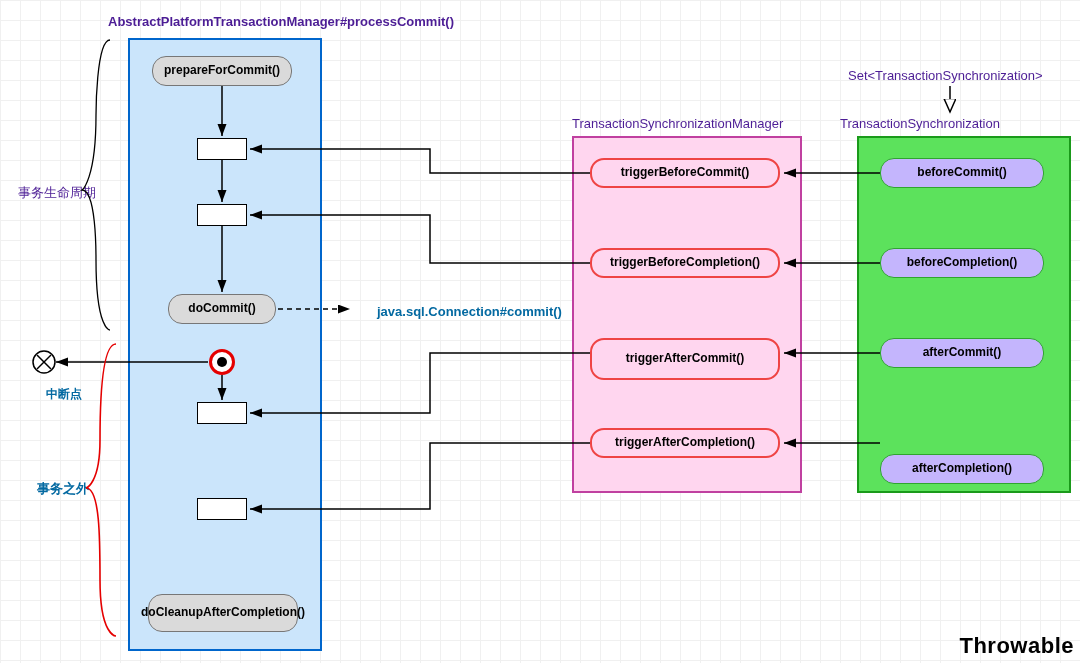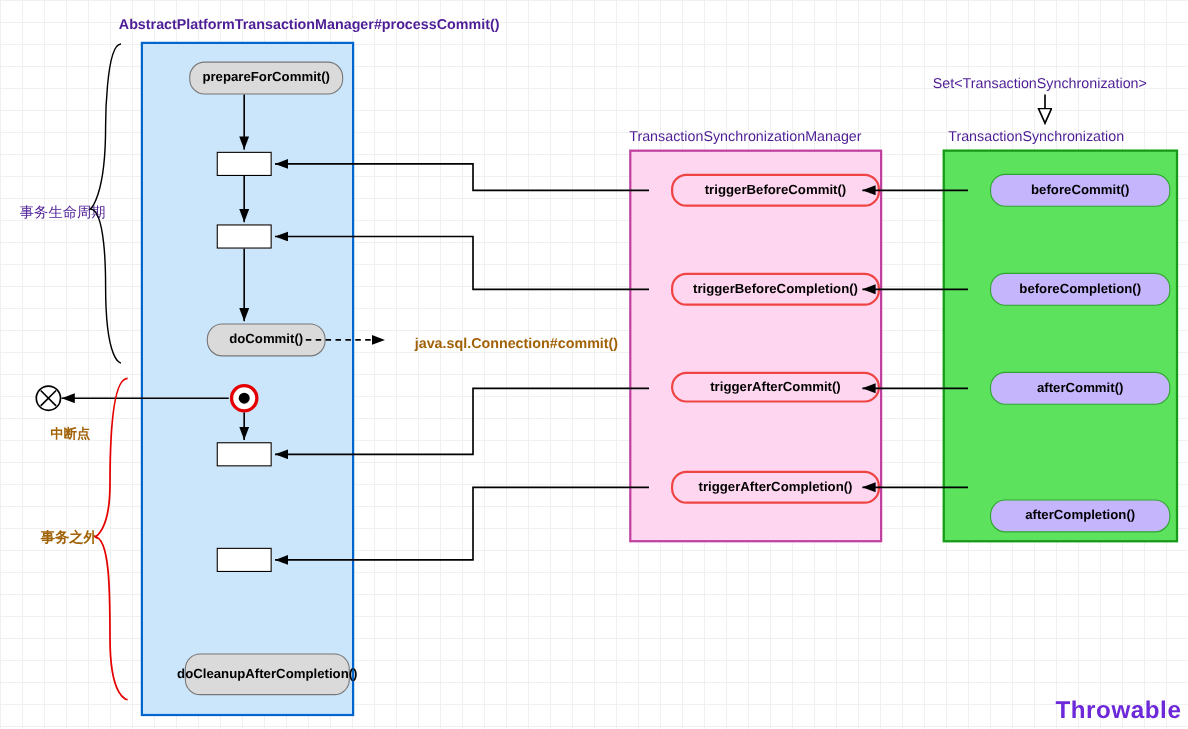--- a/index.html
+++ b/index.html
@@ -16,33 +16,33 @@
     position: relative;
     overflow: hidden;
   }
   svg { position:absolute; top:0; left:0; }
   .lbl {
     position: absolute;
     font-size: 13px;
     color: #4c1d95;
     white-space: nowrap;
   }
-  .red { color: #a16207; font-weight: bold; padding-left: 19px; }
+  .red { color: #0369a1; font-weight: bold; padding-left: 19px; }
   .node {
     position: absolute;
     display: flex;
     align-items: center;
     justify-content: center;
     font-size: 12px;
     font-weight: bold;
     text-align: center;
     box-sizing: border-box;
     line-height: 1.15;
   }
-  .round { border-radius: 14px; margin-left: 20px; }
+  .round { border-radius: 14px; }
   .small-rect {
     width: 50px; height: 22px;
     background: #fff;
     border: 1px solid #000;
   }
   .pill-grey {
     background: #dadada;
     border: 1px solid #777;
   }
   .pill-pink {
@@ -64,21 +64,21 @@
   .big-green {
     background: #5ce25c;
     border: 2px solid #1a9a1a;
   }
   .watermark {
     position: absolute;
     right: 6px;
     bottom: 4px;
     font-size: 22px;
     font-weight: bold;
-    color: #6d28d9;
+    color: #000000;
     letter-spacing: 0.5px;
   }
   #break-circle {
     position:absolute;
     width:26px;height:26px;
     border:3px solid #e50000;
     border-radius:50%;
     background:#fff;
     box-sizing:border-box;
   }
@@ -100,21 +100,21 @@
 <div class="big-pink" style="position:absolute;left:572px;top:136px;width:226px;height:353px;"></div>
 
 <div class="big-green" style="position:absolute;left:857px;top:136px;width:210px;height:353px;"></div>
 
 <div class="lbl" style="left:108px;top:14px;font-weight:bold;">AbstractPlatformTransactionManager#processCommit()</div>
 
 <div class="lbl" style="left:848px;top:68px;">Set&lt;TransactionSynchronization&gt;</div>
 
 <div class="lbl" style="left:572px;top:116px;">TransactionSynchronizationManager</div>
 
-<div class="lbl" style="left:862px;top:116px;">TransactionSynchronization</div>
+<div class="lbl" style="left:840px;top:116px;">TransactionSynchronization</div>
 
 <div class="lbl" style="left:18px;top:184px;">事务生命周期</div>
 
 <div class="lbl red" style="left:27px;top:386px;font-size:12px;">中断点</div>
 
 <div class="lbl red" style="left:18px;top:480px;">事务之外</div>
 
 <div class="lbl red" style="left:358px;top:304px;font-size:13px;">java.sql.Connection#commit()</div>
 
 <div class="node round pill-grey" style="left:152px;top:56px;width:140px;height:30px;">prepareForCommit()</div>
@@ -128,21 +128,21 @@
 <div id="break-circle" style="left:209px;top:349px;"></div>
 
 <div class="node small-rect" style="left:197px;top:402px;"></div>
 
 <div class="node small-rect" style="left:197px;top:498px;"></div>
 
 <div class="node round pill-grey" style="left:148px;top:594px;width:150px;height:38px;">doCleanupAfterCompletion()</div>
 
 <div class="node round pill-pink" style="left:590px;top:158px;width:190px;height:30px;">triggerBeforeCommit()</div>
 <div class="node round pill-pink" style="left:590px;top:248px;width:190px;height:30px;">triggerBeforeCompletion()</div>
-<div class="node round pill-pink" style="left:590px;top:338px;width:190px;height:28px;">triggerAfterCommit()</div>
+<div class="node round pill-pink" style="left:590px;top:338px;width:190px;height:42px;">triggerAfterCommit()</div>
 <div class="node round pill-pink" style="left:590px;top:428px;width:190px;height:30px;">triggerAfterCompletion()</div>
 
 <div class="node round pill-green" style="left:880px;top:158px;width:164px;height:30px;">beforeCommit()</div>
 <div class="node round pill-green" style="left:880px;top:248px;width:164px;height:30px;">beforeCompletion()</div>
 <div class="node round pill-green" style="left:880px;top:338px;width:164px;height:30px;">afterCommit()</div>
 <div class="node round pill-green" style="left:880px;top:454px;width:164px;height:30px;">afterCompletion()</div>
 
 <div class="watermark">Throwable</div>
 
 <svg width="1080" height="663">

